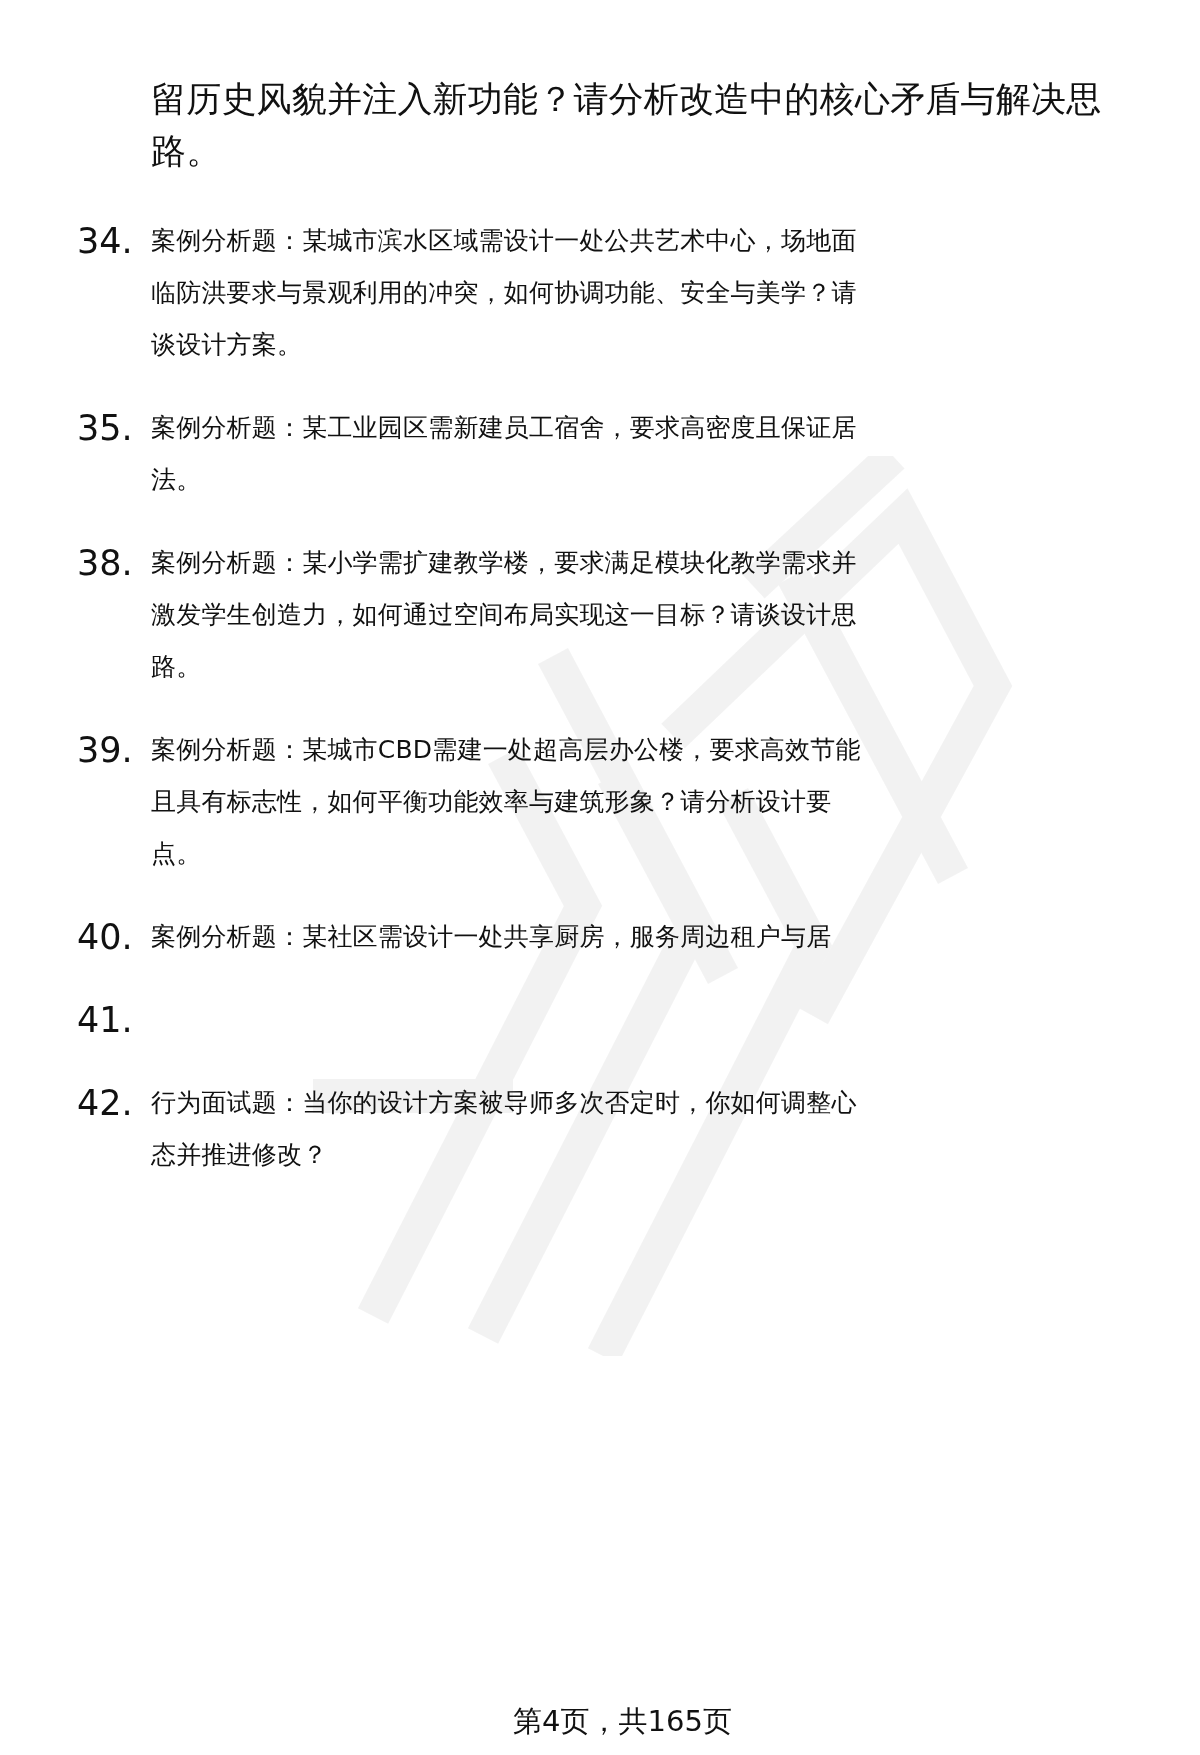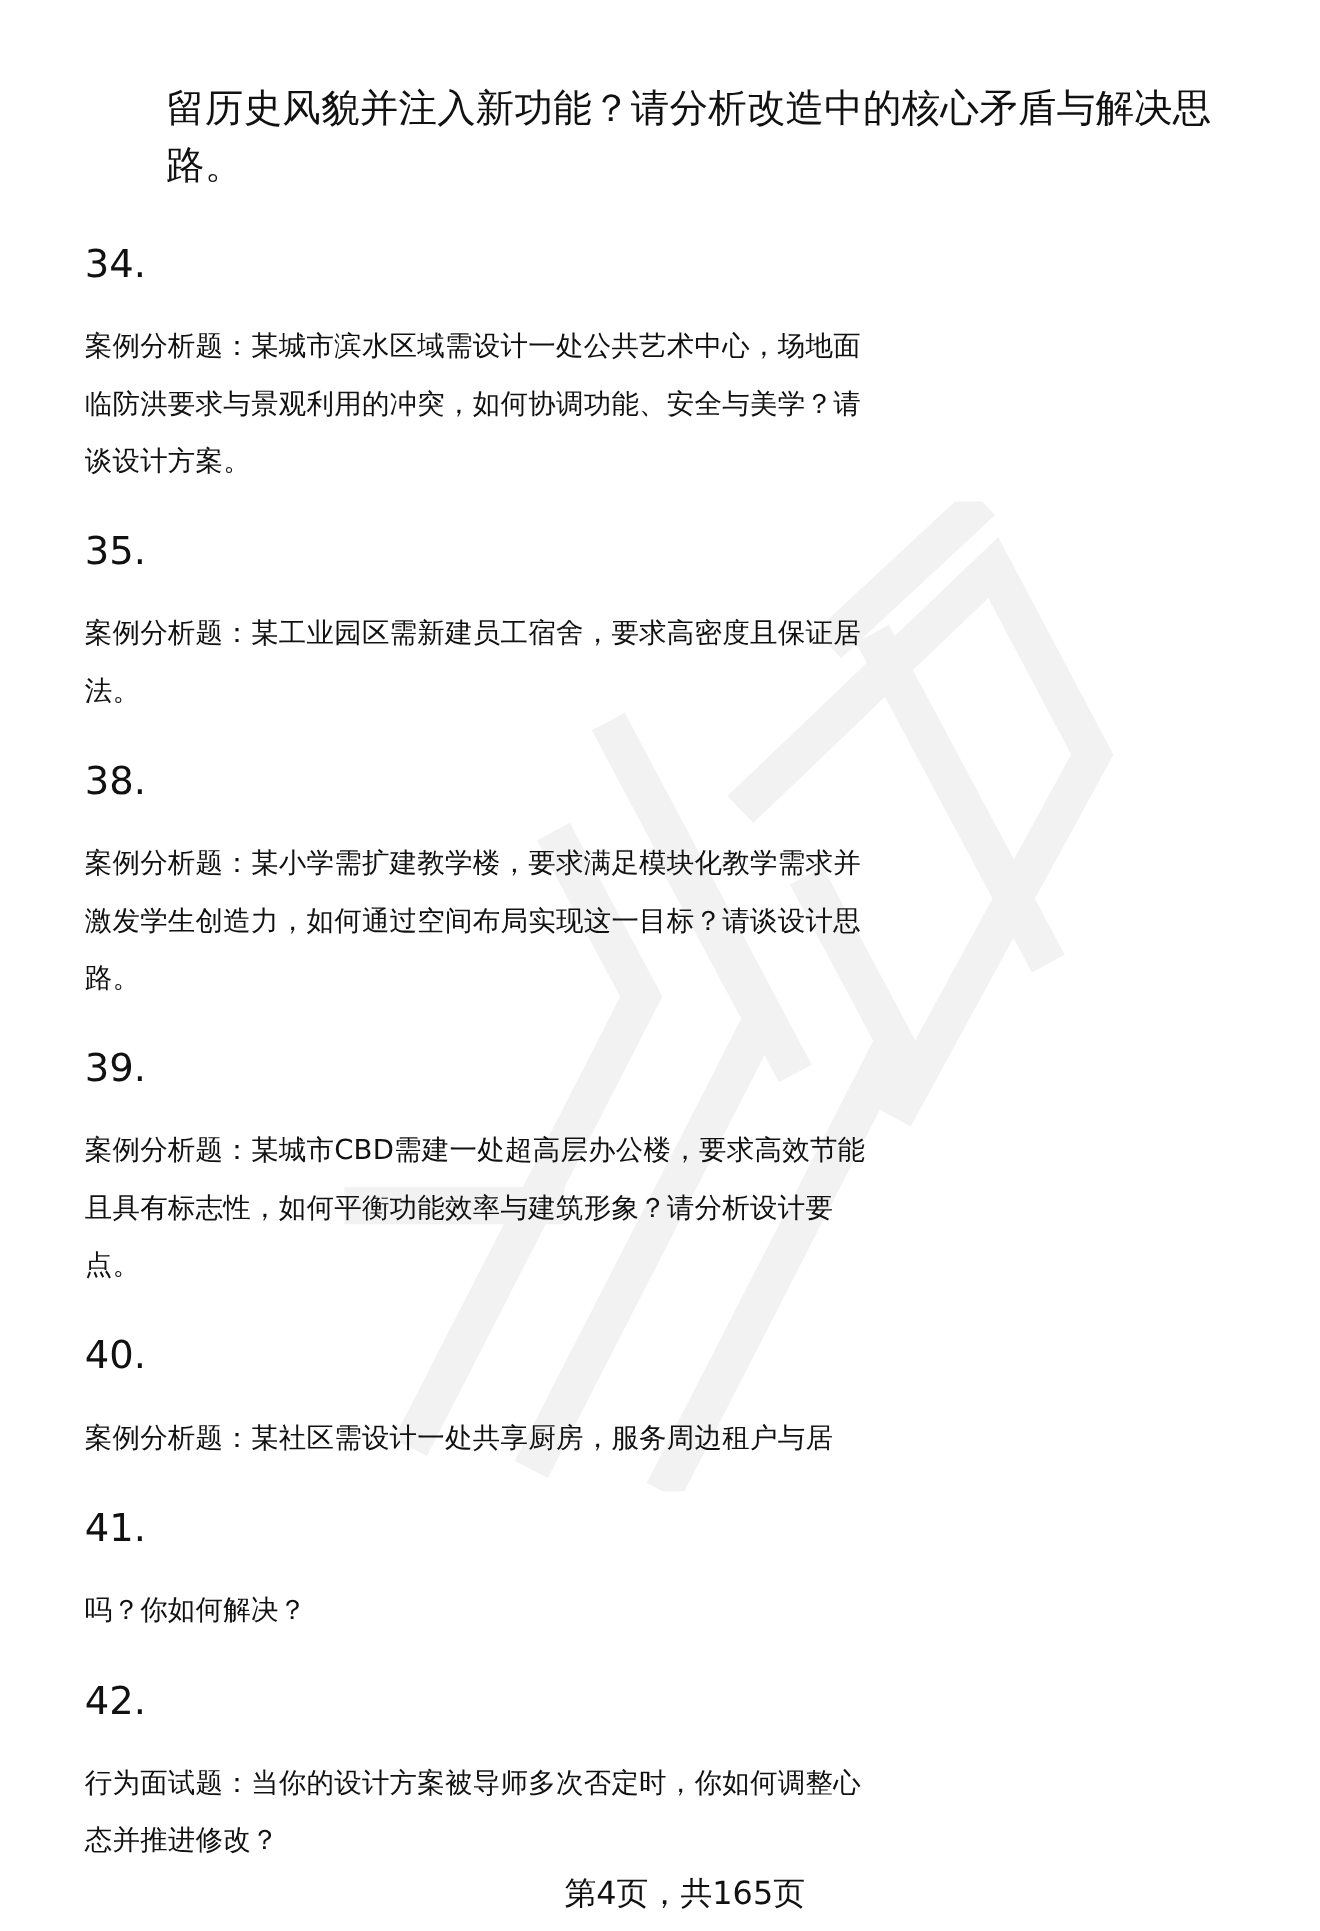--- a/index.html
+++ b/index.html
@@ -42,21 +42,20 @@
       margin-left: 74px;
       font-size: 35px;
       line-height: 52px;
       letter-spacing: 0.2px;
       white-space: nowrap;
     }
     .question {
       display: flex;
       align-items: flex-start;
       margin-top: 31px;
-      flex-direction: column;
     }
     .q-num {
       width: 74px;
       flex: 0 0 74px;
       font-size: 35px;
       line-height: 52px;
     }
     .q-text {
       flex: 1;
       font-size: 25px;
@@ -141,21 +140,20 @@
     <div class="question">
       <div class="q-num">40.</div>
       <div class="q-text">
         <span class="ln">案例分析题：某社区需设计一处共享厨房，服务周边租户与居</span>
       </div>
     </div>
 
     <div class="question">
       <div class="q-num">41.</div>
       <div class="q-text">
-        <span class="ln">吗？你如何解决？</span>
       </div>
     </div>
 
     <div class="question">
       <div class="q-num">42.</div>
       <div class="q-text">
         <span class="ln">行为面试题：当你的设计方案被导师多次否定时，你如何调整心</span>
         <span class="ln">态并推进修改？</span>
       </div>
     </div>

